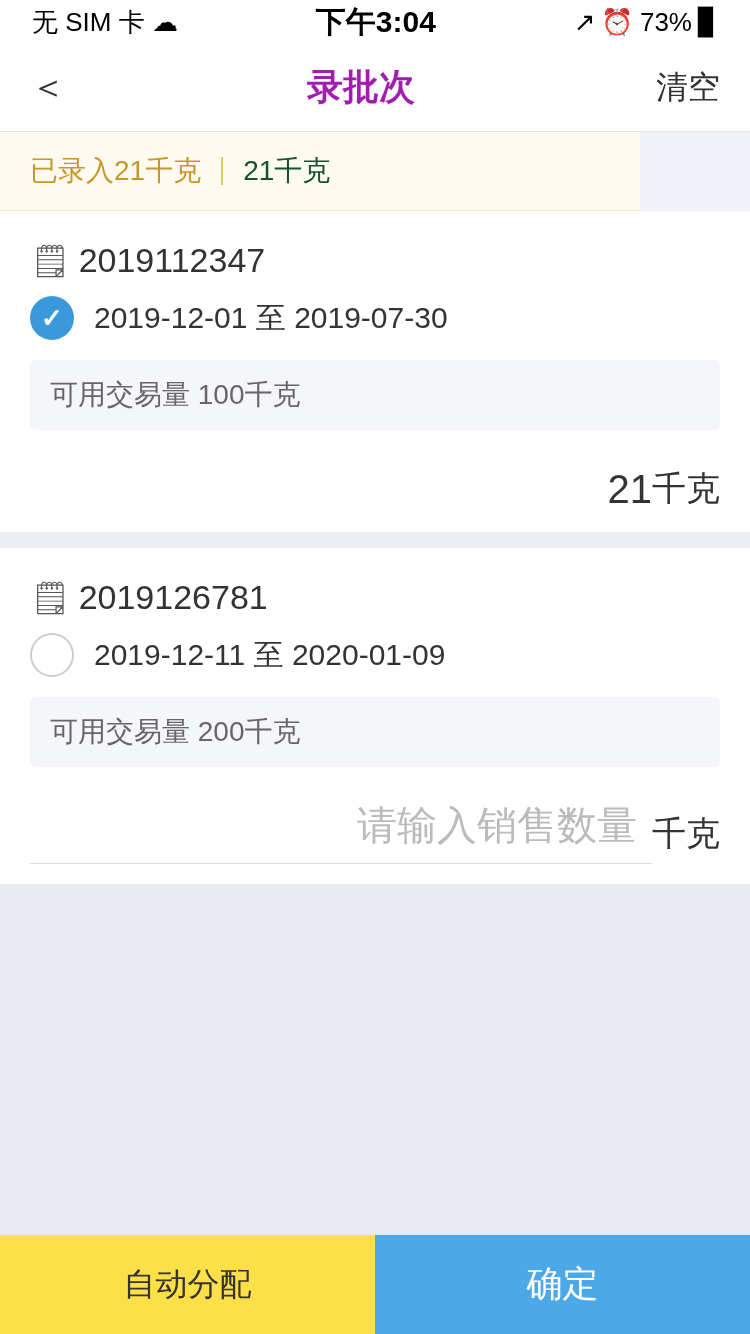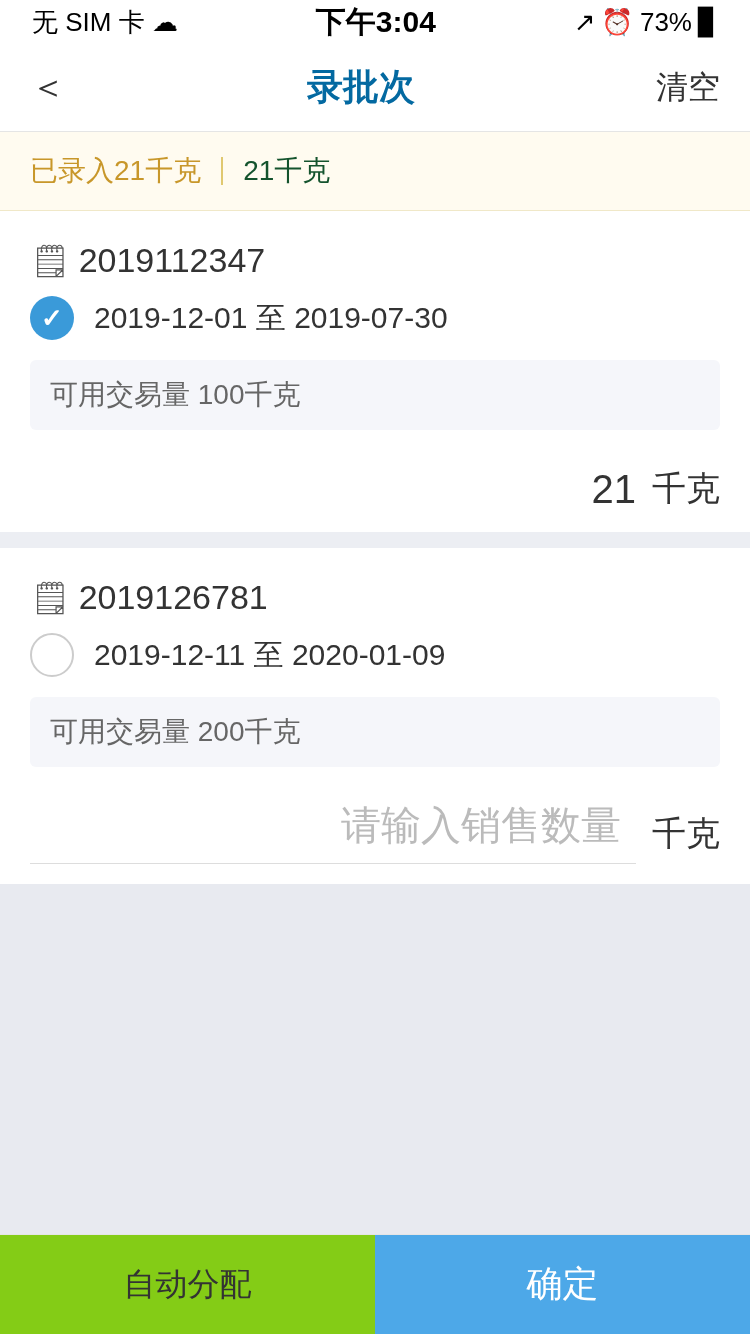--- a/index.html
+++ b/index.html
@@ -55,31 +55,31 @@
       border-bottom: 1px solid #e5e5e5;
     }
     .nav-back {
       font-size: 36px;
       color: #333;
       cursor: pointer;
     }
     .nav-title {
       font-size: 36px;
       font-weight: 600;
-      color: #0369a1;
+      color: #a21caf;
     }
     .nav-clear {
       font-size: 32px;
       color: #333;
       cursor: pointer;
     }
 
     
     .summary-bar {
-      width: 750px;
+      width: 640px;
       background: #fffbf0;
       padding: 20px 30px;
       display: flex;
       align-items: center;
       gap: 20px;
       border-bottom: 1px solid #f0e8c8;
     }
     .summary-recorded {
       font-size: 28px;
       color: #c8972a;
@@ -159,21 +159,20 @@
       font-size: 28px;
       color: #666;
     }
 
     
     .quantity-row {
       display: flex;
       align-items: center;
       justify-content: flex-end;
       padding: 16px 30px 20px 30px;
-      gap: 16px;
       background: #fff;
     }
     .quantity-value {
       font-size: 40px;
       color: #333;
       font-weight: 500;
     }
     .quantity-unit {
       font-size: 34px;
       color: #333;
@@ -224,21 +223,21 @@
       border-top: 1px solid #e5e5e5;
     }
     .btn-auto {
       flex: 1;
       display: flex;
       align-items: center;
       justify-content: center;
       font-size: 32px;
       color: #333;
       cursor: pointer;
-      background: #84cc16;
+      background: #fde047;
     }
     .btn-confirm {
       flex: 1;
       display: flex;
       align-items: center;
       justify-content: center;
       font-size: 36px;
       color: #fff;
       cursor: pointer;
       background: #4da8e8;

